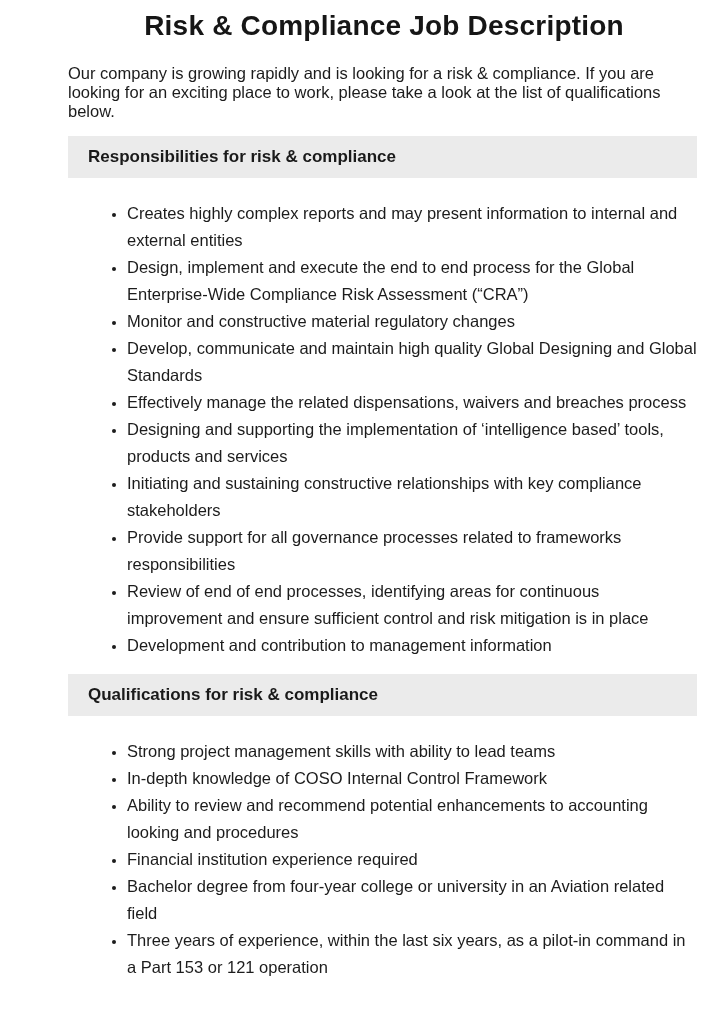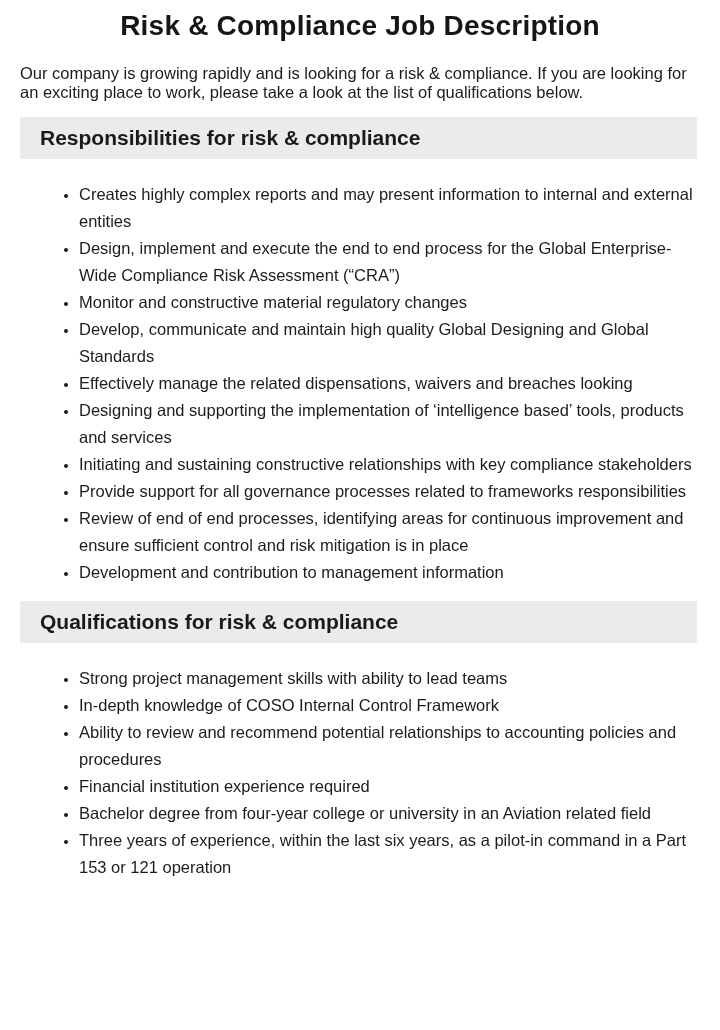--- a/index.html
+++ b/index.html
@@ -9,37 +9,38 @@
   }
   body {
     width: 720px;
     min-height: 1030px;
     font-family: "Liberation Sans", sans-serif;
     color: #1c1c1c;
     -webkit-font-smoothing: antialiased;
   }
   .page {
     padding: 4px 0 20px 0;
+    margin-left: 48px;
   }
   .doc-title {
     font-size: 28px;
     font-weight: 700;
     text-align: center;
     margin: 6px 20px 0 20px;
     letter-spacing: 0.2px;
     color: #161616;
   }
   .intro {
     font-size: 16.5px;
     line-height: 19px;
     margin: 22px 22px 0 20px;
   }
   .section-heading {
     background: #ebebeb;
-    font-size: 21px;
+    font-size: 17px;
     font-weight: 700;
     line-height: 42px;
     height: 42px;
     margin: 15px 23px 0 20px;
     padding-left: 20px;
     color: #1a1a1a;
   }
   .bullet-list {
     margin: 22px 23px 0 0;
     padding-left: 79px;
@@ -65,33 +66,33 @@
   <p class="intro">Our company is growing rapidly and is looking for a risk &amp; compliance. If you are looking for an exciting place to work, please take a look at the list of qualifications below.</p>
 
   <div id="sections">
       <section>
         <div class="section-heading">Responsibilities for risk &amp; compliance</div>
         <ul class="bullet-list">
           <li>Creates highly complex reports and may present information to internal and external entities</li>
           <li>Design, implement and execute the end to end process for the Global Enterprise-Wide Compliance Risk Assessment (“CRA”)</li>
           <li>Monitor and constructive material regulatory changes</li>
           <li>Develop, communicate and maintain high quality Global Designing and Global Standards</li>
-          <li>Effectively manage the related dispensations, waivers and breaches looking</li>
+          <li>Effectively manage the related dispensations, waivers and breaches process</li>
           <li>Designing and supporting the implementation of ‘intelligence based’ tools, products and services</li>
           <li>Initiating and sustaining constructive relationships with key compliance stakeholders</li>
           <li>Provide support for all governance processes related to frameworks responsibilities</li>
           <li>Review of end of end processes, identifying areas for continuous improvement and ensure sufficient control and risk mitigation is in place</li>
           <li>Development and contribution to management information</li>
         </ul>
       </section>
       <section>
         <div class="section-heading">Qualifications for risk &amp; compliance</div>
         <ul class="bullet-list">
           <li>Strong project management skills with ability to lead teams</li>
           <li>In-depth knowledge of COSO Internal Control Framework</li>
-          <li>Ability to review and recommend potential relationships to accounting policies and procedures</li>
+          <li>Ability to review and recommend potential enhancements to accounting looking and procedures</li>
           <li>Financial institution experience required</li>
           <li>Bachelor degree from four-year college or university in an Aviation related field</li>
           <li>Three years of experience, within the last six years, as a pilot-in command in a Part 153 or 121 operation</li>
         </ul>
       </section>
     </div>
 </div>
 
 </body></html>

